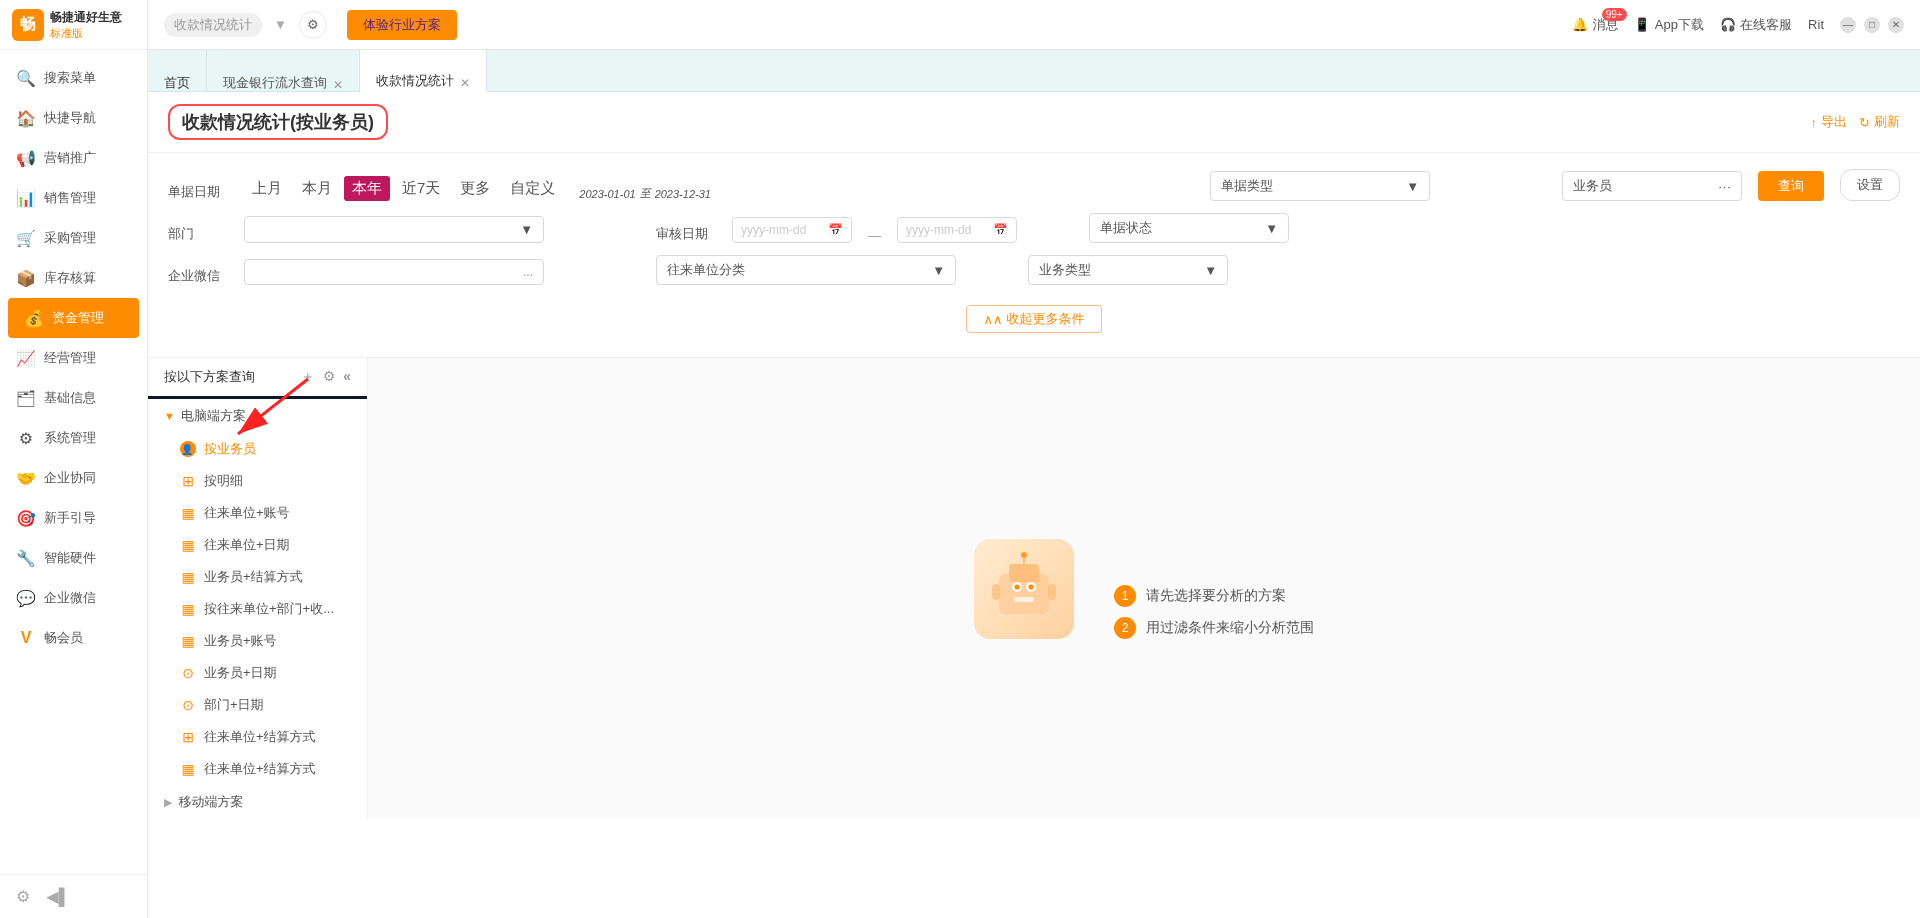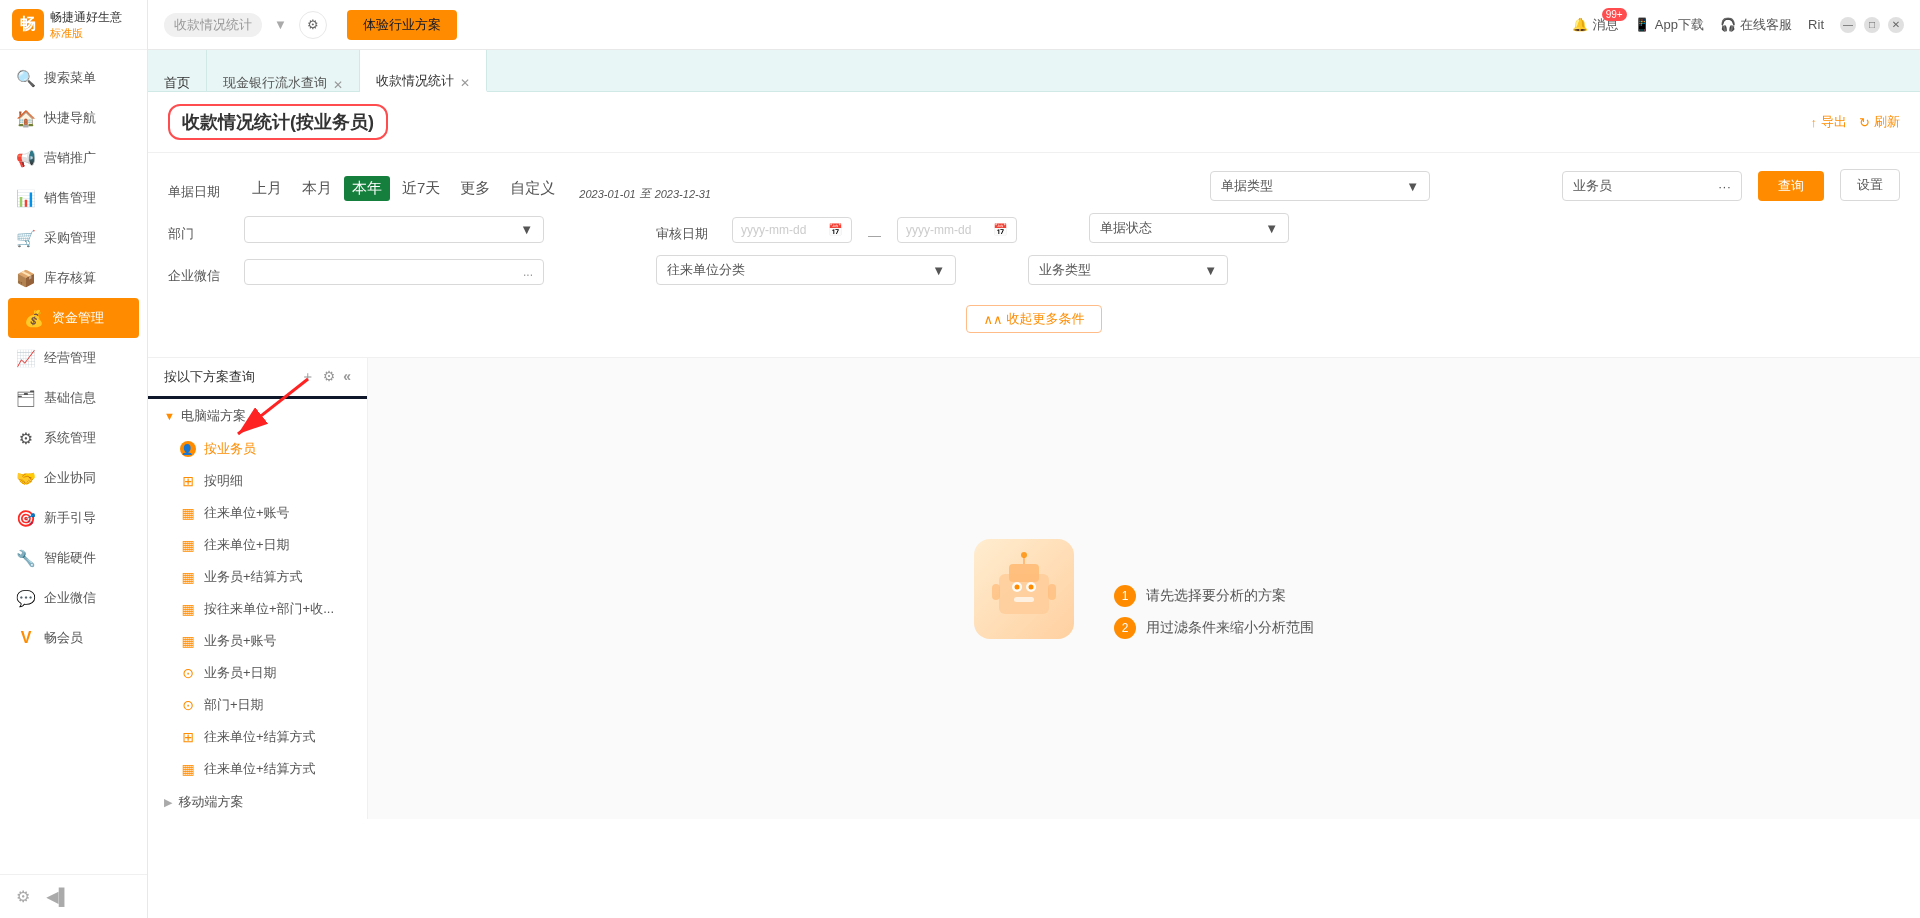--- a/index.html
+++ b/index.html
@@ -15,21 +15,21 @@
     .nav-icon { width: 20px; height: 20px; margin-right: 8px; display: flex; align-items: center; justify-content: center; font-size: 16px; flex-shrink: 0; }
     .sidebar-bottom { padding: 12px 16px; border-top: 1px solid #f0f0f0; display: flex; gap: 16px; }
     .sidebar-bottom-icon { color: #aaa; font-size: 16px; cursor: pointer; }
 
     
     .main { flex: 1; display: flex; flex-direction: column; height: 918px; overflow: hidden; }
 
     
     .topbar { height: 50px; background: #fff; display: flex; align-items: center; padding: 0 16px; border-bottom: 1px solid #e8e8e8; gap: 12px; }
     .topbar-settings { width: 28px; height: 28px; border-radius: 50%; border: 1px solid #e8e8e8; display: flex; align-items: center; justify-content: center; cursor: pointer; color: #666; }
-    .topbar-trial-btn { background: #ff8c00; color: #0f172a; border: none; border-radius: 4px; padding: 6px 16px; cursor: pointer; font-size: 13px; margin-left: 8px; }
+    .topbar-trial-btn { background: #ff8c00; color: #4c1d95; border: none; border-radius: 4px; padding: 6px 16px; cursor: pointer; font-size: 13px; margin-left: 8px; }
     .topbar-right { margin-left: auto; display: flex; align-items: center; gap: 16px; }
     .topbar-msg { display: flex; align-items: center; gap: 4px; color: #555; font-size: 13px; cursor: pointer; position: relative; }
     .msg-badge { background: #ff4d4f; color: white; font-size: 10px; border-radius: 10px; padding: 1px 4px; position: absolute; top: -8px; right: -8px; }
     .topbar-app { display: flex; align-items: center; gap: 4px; color: #555; font-size: 13px; cursor: pointer; }
     .topbar-service { display: flex; align-items: center; gap: 4px; color: #555; font-size: 13px; cursor: pointer; }
     .topbar-user { color: #555; font-size: 13px; }
     .topbar-window-controls { display: flex; gap: 8px; }
     .win-btn { width: 16px; height: 16px; border-radius: 50%; cursor: pointer; display: flex; align-items: center; justify-content: center; font-size: 10px; color: #666; }
 
     
@@ -48,29 +48,29 @@
     .page-title { font-size: 18px; font-weight: bold; color: #333; }
     .page-actions { margin-left: auto; display: flex; gap: 12px; }
     .page-action-btn { display: flex; align-items: center; gap: 4px; color: #ff8c00; cursor: pointer; font-size: 13px; background: none; border: none; }
 
     
     .filter-panel { padding: 16px 20px; background: #fff; border-bottom: 1px solid #f0f0f0; }
     .filter-row { display: flex; align-items: flex-end; gap: 16px; margin-bottom: 12px; flex-wrap: wrap; }
     .filter-label { color: #555; font-size: 13px; white-space: nowrap; min-width: 60px; }
     .date-tabs { display: flex; gap: 4px; align-items: center; }
     .date-tab { padding: 3px 8px; font-size: 15px; cursor: pointer; color: #555; border-radius: 3px; }
-    .date-tab.active { background: #15803d; color: white; border-radius: 3px; }
+    .date-tab.active { background: #be185d; color: white; border-radius: 3px; }
     .date-range { display: flex; align-items: center; gap: 4px; color: #555; font-size: 11px; font-style: italic; }
     .filter-select { border: 1px solid #d9d9d9; border-radius: 4px; padding: 5px 10px; font-size: 13px; color: #555; min-width: 180px; cursor: pointer; display: flex; align-items: center; justify-content: space-between; background: #fff; }
     .filter-select-wide { min-width: 220px; }
     .filter-dash { color: #999; }
     .date-input { border: 1px solid #d9d9d9; border-radius: 4px; padding: 5px 8px; font-size: 12px; color: #ccc; width: 120px; display: flex; align-items: center; justify-content: space-between; }
     .filter-more-btn { color: #999; cursor: pointer; font-size: 12px; }
     .query-btn { background: #ff8c00; color: white; border: none; border-radius: 4px; padding: 6px 20px; cursor: pointer; font-size: 13px; }
-    .settings-btn { background: #fff; color: #555; border: 1px solid #d9d9d9; border-radius: 4px; padding: 6px 16px; cursor: pointer; font-size: 13px; }
+    .settings-btn { background: #fff; color: #555; border: 1px solid #d9d9d9; border-radius: 12px; padding: 6px 16px; cursor: pointer; font-size: 13px; }
     .collapse-row { display: flex; justify-content: center; padding: 8px; }
     .collapse-btn { display: flex; align-items: center; gap: 4px; color: #ff8c00; cursor: pointer; font-size: 13px; border: 1px solid #ffbb88; border-radius: 4px; padding: 4px 16px; background: #fff; }
 
     
     .content-area { display: flex; flex: 1; }
     .scheme-panel { width: 220px; background: #fff; border-right: 1px solid #f0f0f0; padding: 0; flex-shrink: 0; overflow-y: auto; }
     .scheme-header { display: flex; align-items: flex-start; justify-content: space-between; padding: 10px 16px; border-bottom: 3px solid #0f172a; }
     .scheme-title { font-size: 13px; color: #333; }
     .scheme-actions { display: flex; gap: 8px; }
     .scheme-action-icon { color: #999; cursor: pointer; font-size: 14px; }
@@ -96,21 +96,21 @@
     ::-webkit-scrollbar-track { background: #f1f1f1; }
     ::-webkit-scrollbar-thumb { background: #ccc; border-radius: 3px; }
   </style>
 </head>
 <body>
 
 <div class="sidebar">
   <div class="sidebar-logo">
     <div class="logo-icon">畅</div>
     <div>
-      <div style="font-size:12px;color:#333;font-weight:normal;">畅捷通好生意</div>
+      <div style="font-size:12px;color:#333;font-weight:bold;">畅捷通好生意</div>
       <div style="font-size:11px;color:#ff8c00;">标准版</div>
     </div>
   </div>
   <div class="sidebar-nav">
     <div class="nav-item">
       <span class="nav-icon">🔍</span>
       <span>搜索菜单</span>
     </div>
     <div class="nav-item">
       <span class="nav-icon">🏠</span>

